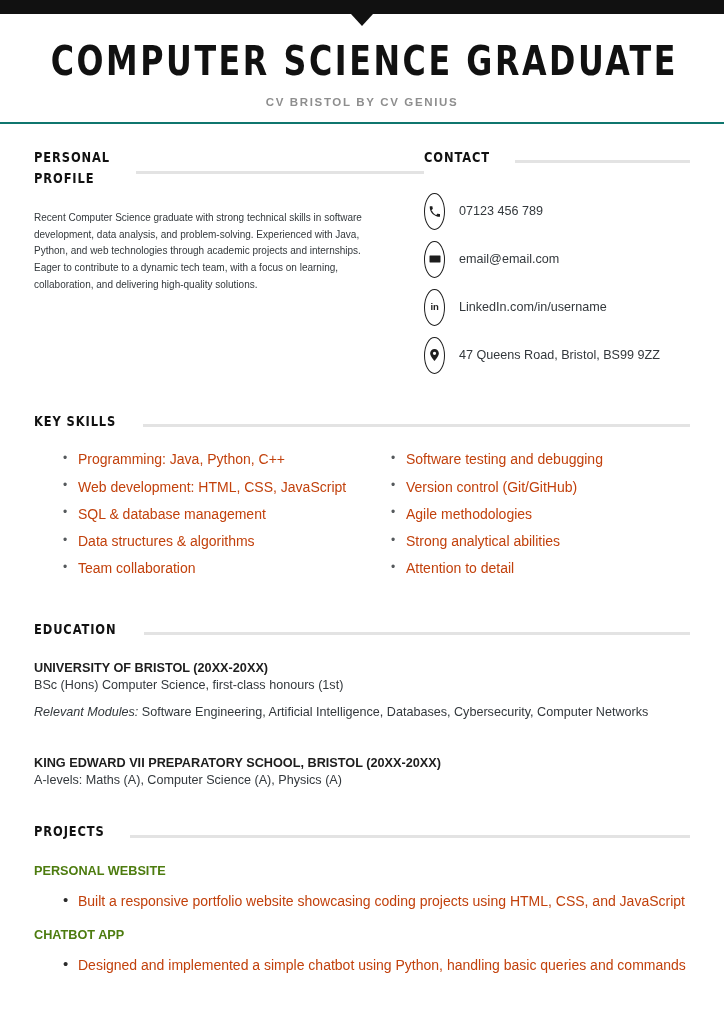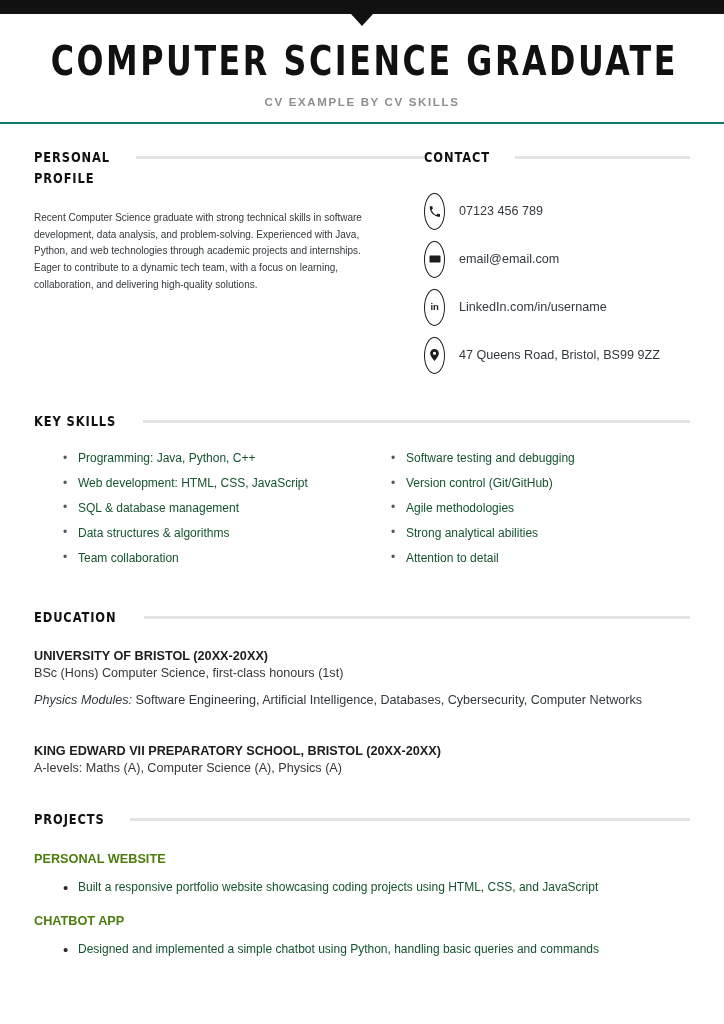--- a/index.html
+++ b/index.html
@@ -64,21 +64,21 @@
   }
 
   
   .page {
     padding: 0 34px;
   }
 
   
   .sec-head {
     display: flex;
-    align-items: flex-start;
+    align-items: center;
     gap: 0;
   }
   .sec-title {
     font-family: "Liberation Sans Narrow", "DejaVu Sans Condensed", "Liberation Sans", sans-serif;
     font-weight: bold;
     font-size: 14.5px;
     letter-spacing: 1.0px;
     color: #111111;
     text-transform: uppercase;
     transform: scaleX(0.88);
@@ -157,23 +157,23 @@
   }
   .skills-col { width: 50%; }
   ul.bullets {
     list-style: none;
     margin: 0;
     padding: 0;
   }
   ul.bullets li {
     position: relative;
     padding-left: 44px;
-    font-size: 12px;
+    font-size: 14px;
     line-height: 1.2;
-    color: #14532d;
+    color: #c2410c;
     margin-bottom: 10.5px;
   }
   ul.bullets li::before {
     content: "\2022";
     position: absolute;
     left: 29px;
     top: -0.5px;
     font-size: 12px;
     color: #55595c;
   }
@@ -234,21 +234,21 @@
 </style>
 </head>
 <body>
 
 <div class="topbar">
   <div class="topbar-notch"></div>
 </div>
 
 <div class="header">
   <div class="header-title">COMPUTER SCIENCE GRADUATE</div>
-  <div class="header-subtitle">CV EXAMPLE BY CV SKILLS</div>
+  <div class="header-subtitle">CV BRISTOL BY CV GENIUS</div>
 </div>
 
 <div class="page">
 
   <div class="top-cols">
 
     <div class="col-left">
       <div class="sec-head">
         <div class="sec-title">PERSONAL
 PROFILE</div>
@@ -334,21 +334,21 @@
     <div class="sec-head">
       <div class="sec-title">EDUCATION</div>
       <div class="sec-rule"></div>
     </div>
 
     <div class="edu-entries">
 
       <div class="edu-entry">
         <div class="edu-school">UNIVERSITY OF BRISTOL (20XX-20XX)</div>
         <div class="edu-degree">BSc (Hons) Computer Science, first-class honours (1st)</div>
-        <div class="edu-detail"><span class="lbl">Physics Modules:</span><span> Software Engineering, Artificial Intelligence, Databases, Cybersecurity, Computer Networks</span></div>
+        <div class="edu-detail"><span class="lbl">Relevant Modules:</span><span> Software Engineering, Artificial Intelligence, Databases, Cybersecurity, Computer Networks</span></div>
       </div>
 
       <div class="edu-entry edu-entry-2">
         <div class="edu-school">KING EDWARD VII PREPARATORY SCHOOL, BRISTOL (20XX-20XX)</div>
         <div class="edu-degree"><span class="lbl">A-levels</span><span>: Maths (A), Computer Science (A), Physics (A)</span></div>
       </div>
 
     </div>
   </div>
 

